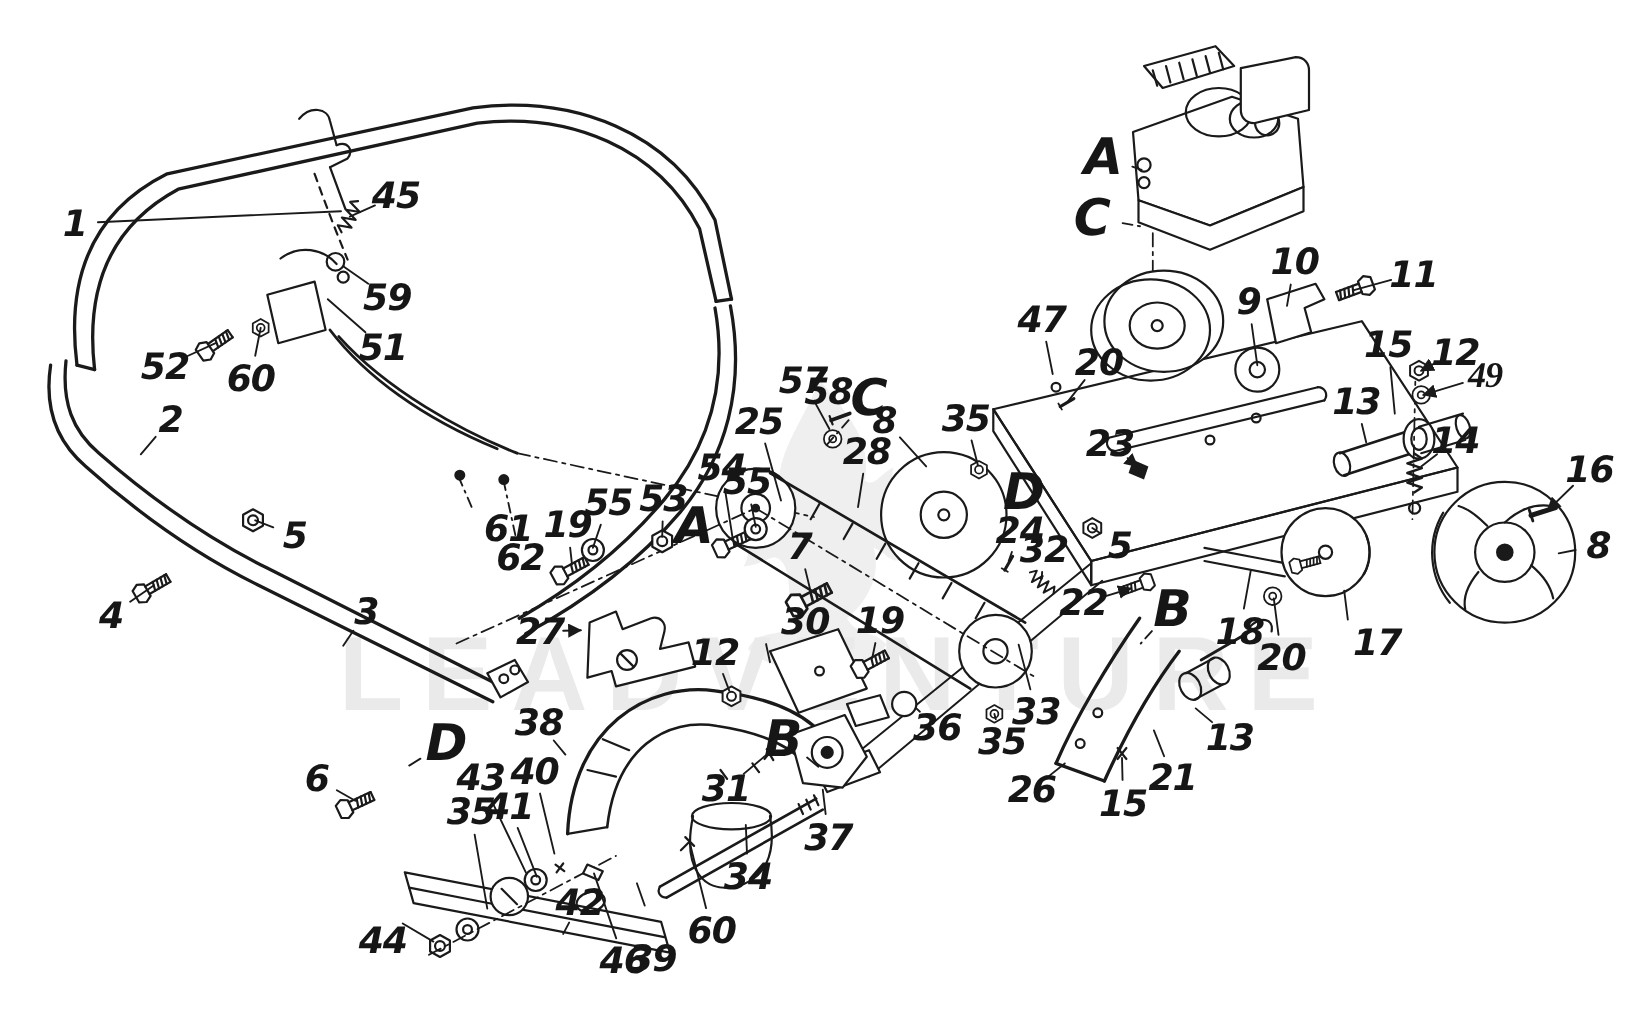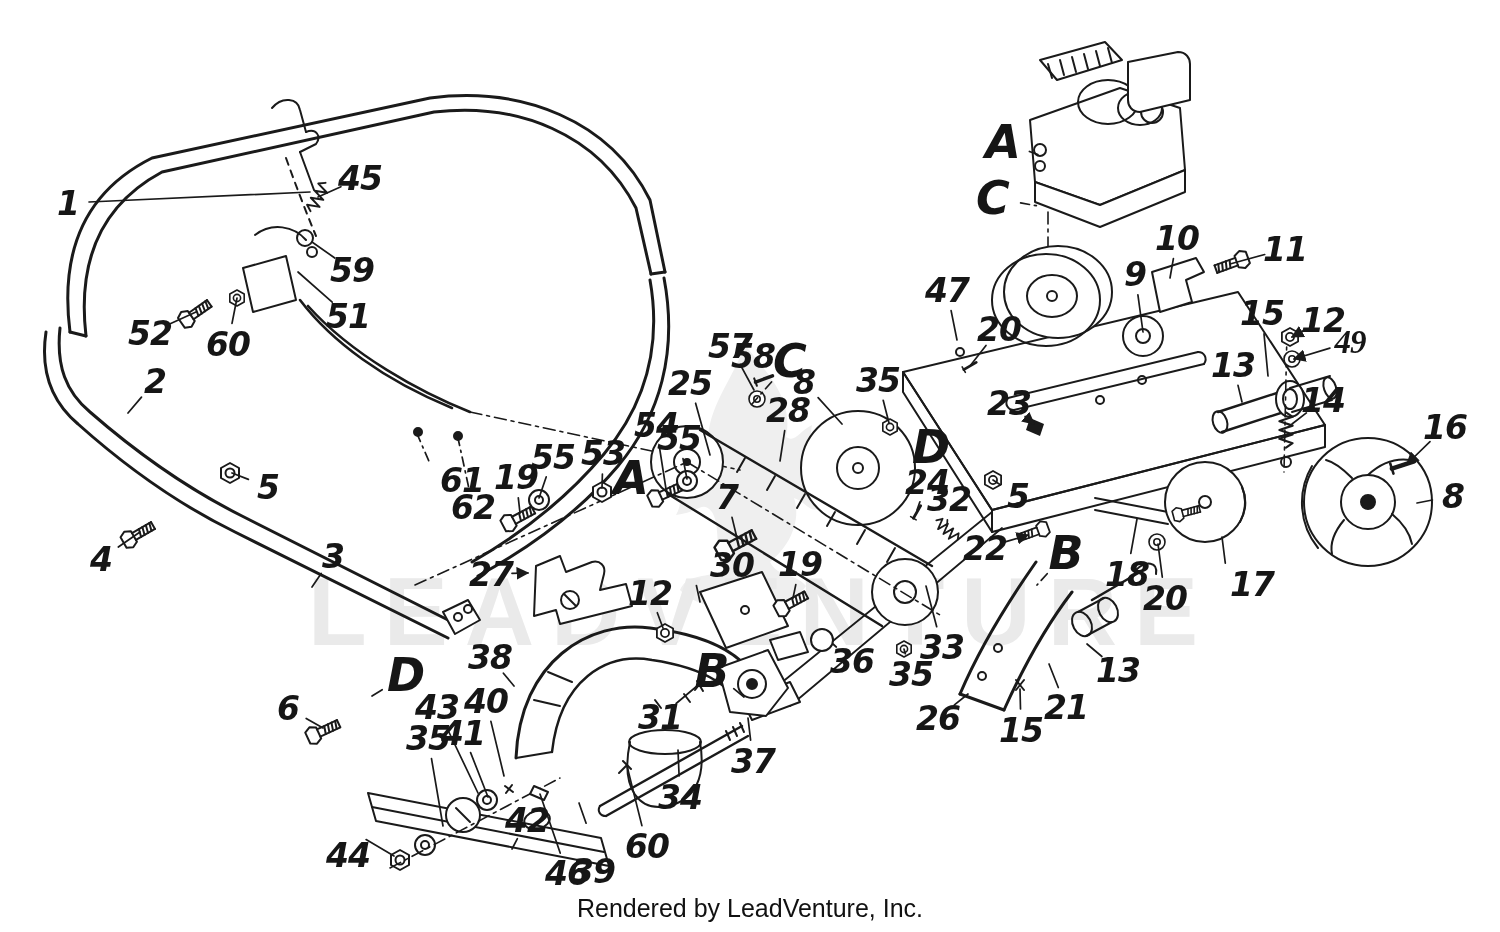--- a/index.html
+++ b/index.html
@@ -386,21 +386,20 @@
         <line x1="1000.3" y1="484.7" x2="993" y2="480" stroke="#1a1a1a" stroke-width="1.7"></line>
         <line x1="1029.4" y1="151.5" x2="1042" y2="156" stroke="#1a1a1a" stroke-width="1.7" stroke-dasharray="9 5 2 5"></line>
         <line x1="1020.6" y1="202.9" x2="1038" y2="206" stroke="#1a1a1a" stroke-width="1.7" stroke-dasharray="9 5 2 5"></line>
         <line x1="771.5" y1="382.0" x2="752" y2="404" stroke="#1a1a1a" stroke-width="1.7" stroke-dasharray="9 5 2 5"></line>
         <line x1="382.2" y1="689.7" x2="372" y2="696" stroke="#1a1a1a" stroke-width="1.7"></line>
         <line x1="733.7" y1="688.7" x2="744" y2="697" stroke="#1a1a1a" stroke-width="1.7"></line>
         <line x1="1047.2" y1="573.7" x2="1037" y2="585" stroke="#1a1a1a" stroke-width="1.7" stroke-dasharray="9 5 2 5"></line>
       </g>
   </svg>
 
-  <div id="footer-credit">Rendered by LeadVenture, Inc.</div>
 <div class="callout" style="left: 68px; top: 203px;">1</div>
     <div class="callout" style="left: 360px; top: 178px;">45</div>
     <div class="callout" style="left: 352px; top: 270px;">59</div>
     <div class="callout" style="left: 348px; top: 316px;">51</div>
     <div class="callout" style="left: 150px; top: 333px;">52</div>
     <div class="callout" style="left: 228px; top: 344px;">60</div>
     <div class="callout" style="left: 155px; top: 381px;">2</div>
     <div class="callout" style="left: 268px; top: 487px;">5</div>
     <div class="callout" style="left: 101px; top: 559px;">4</div>
     <div class="callout" style="left: 333px; top: 556px;">3</div>

